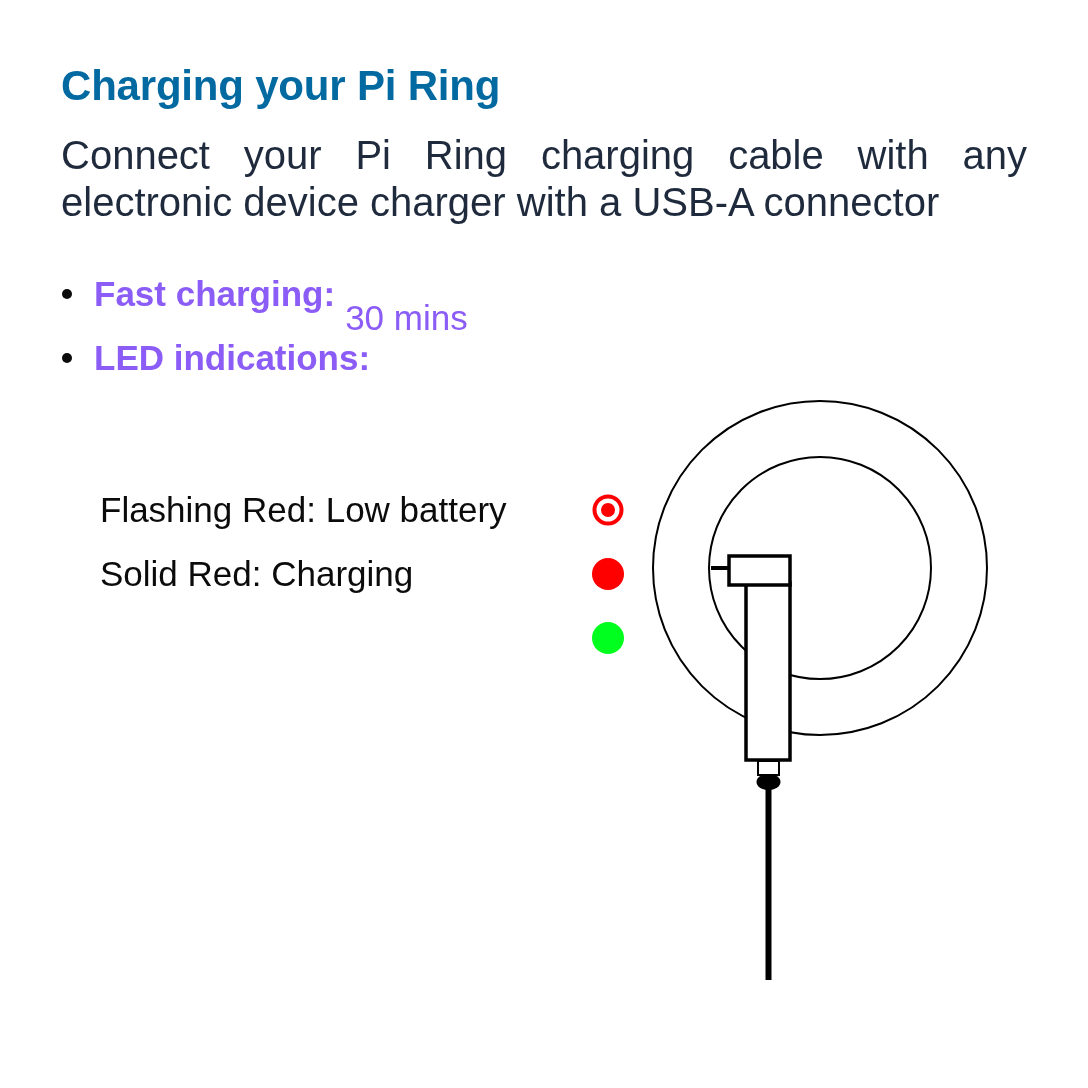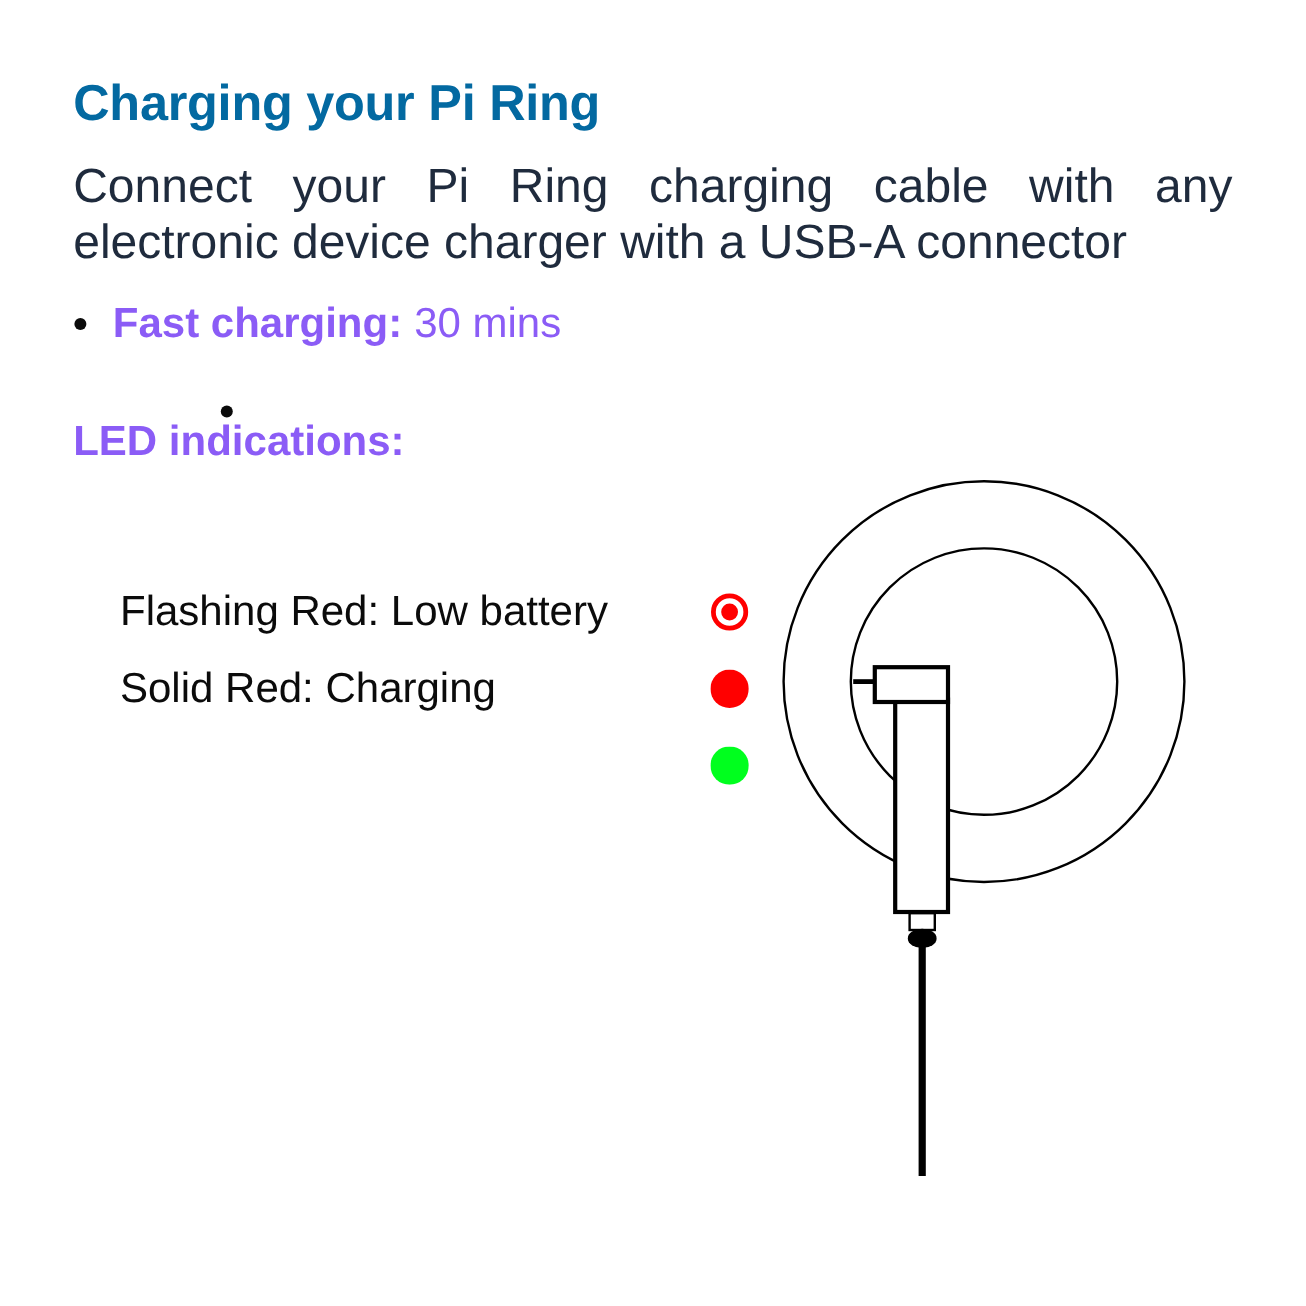--- a/index.html
+++ b/index.html
@@ -46,23 +46,23 @@
     }
     .bullet .dot {
       width: 10px;
       height: 10px;
       border-radius: 50%;
       background: #0b0b0b;
       margin-right: 22px;
       margin-left: 1px;
     }
     .bullet .strong { font-weight: 600; }
-    .bullet .value { font-weight: 400; margin-left: 10px; }
+    .bullet .value { font-weight: 400; margin-left: 10px; margin-top: 48px; }
     .bullet-1 { top: 250px; }
-    .bullet-2 { top: 338px; flex-direction: column; }
+    .bullet-2 { top: 338px; }
 
     .led-list {
       position: absolute;
       left: 100px;
       top: 478px;
       width: 540px;
     }
     .led-row {
       position: relative;
       height: 64px;

